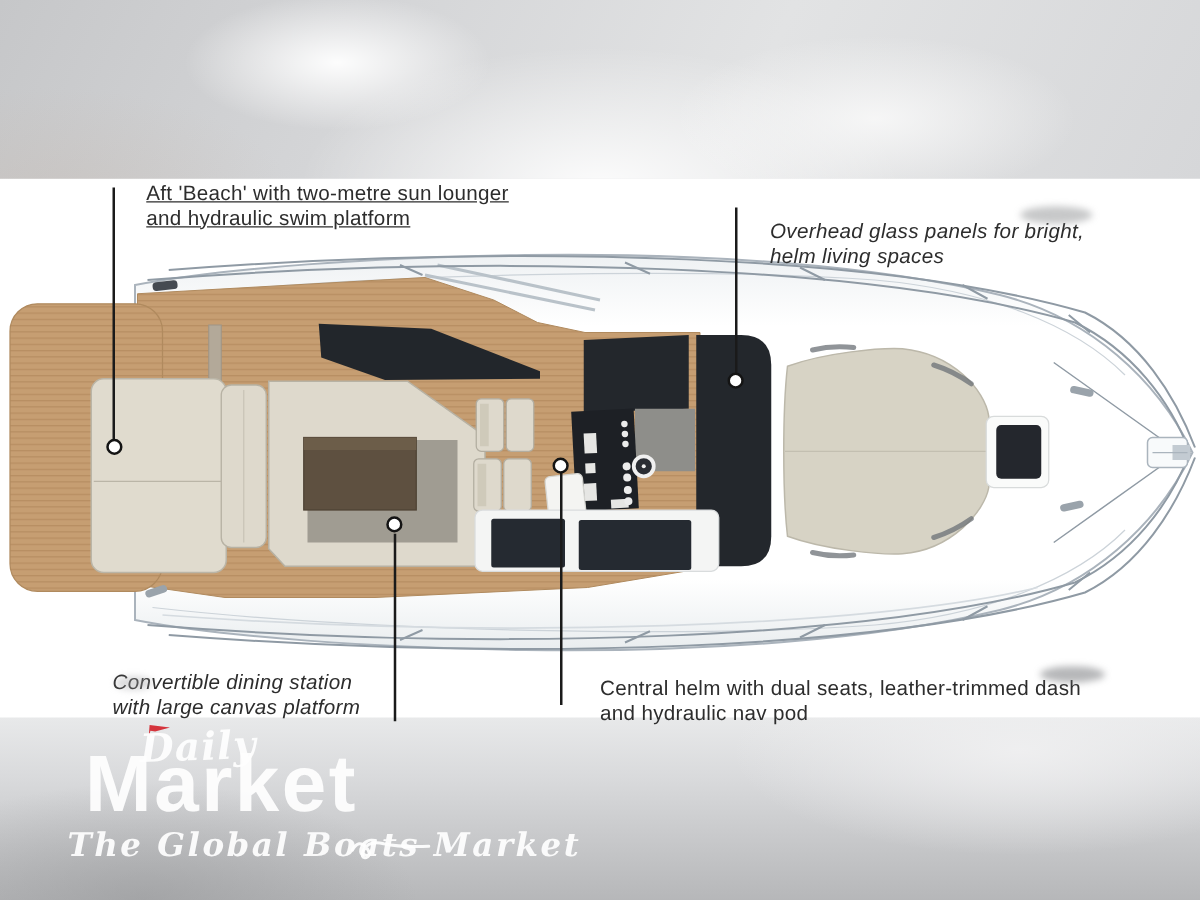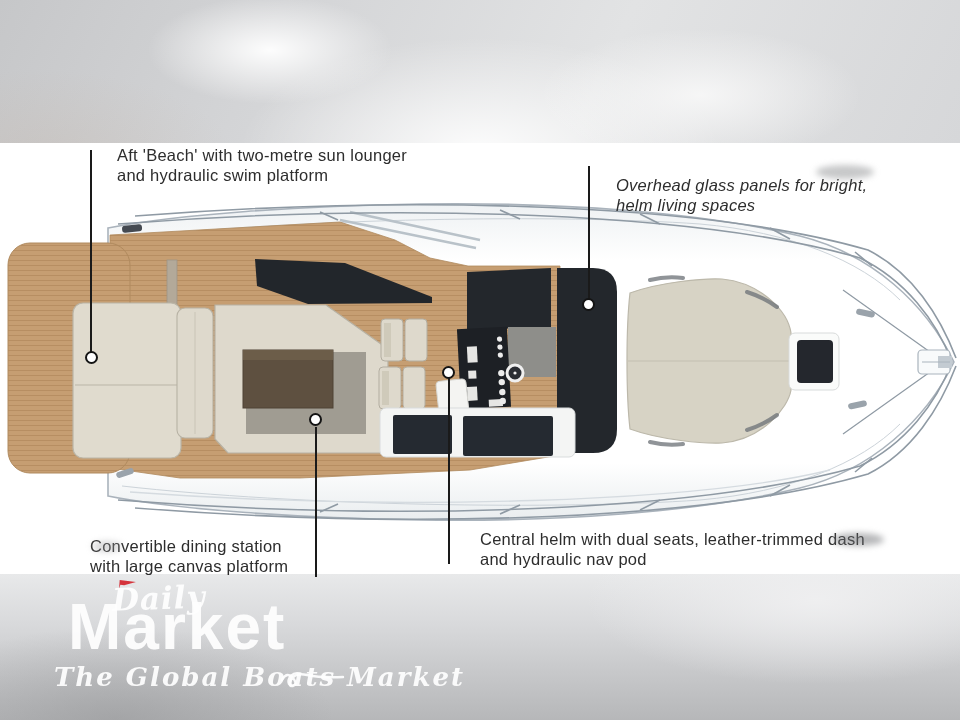--- a/index.html
+++ b/index.html
@@ -29,24 +29,24 @@
   .wm-boats{left:68px;top:16px;font:700 64px "Liberation Sans",sans-serif;letter-spacing:2px;}
   .wm-tagline{left:54px;top:88px;font:italic 600 26px "DejaVu Serif",serif;letter-spacing:2px;}
   .wm-flourish{position:absolute;left:278px;top:96px;opacity:.93;}
 
   
   .boat-svg{position:absolute;left:0;top:140px;}
 
   
   .label{position:absolute;color:#2d2d2d;font-size:16.5px;font-weight:500;
     line-height:19.5px;letter-spacing:.25px;white-space:nowrap;z-index:5;}
-  .lbl-aft{left:117px;top:146px;}
+  .lbl-aft{left:117px;top:146px;text-decoration:underline;}
   .lbl-glass{left:616px;top:176px;font-style:italic;}
-  .lbl-dining{left:90px;top:537px;}
-  .lbl-helm{left:480px;top:530px;}
+  .lbl-dining{left:90px;top:537px;font-style:italic;}
+  .lbl-helm{left:480px;top:542px;}
 
   .leader{position:absolute;width:2px;background:#1a1a1a;z-index:4;}
   .ld1{left:90px;top:150px;height:202px;}
   .ld2{left:588px;top:166px;height:134px;}
   .ld3{left:315px;top:427px;height:150px;}
   .ld4{left:448px;top:378px;height:186px;}
   .dot{position:absolute;width:9px;height:9px;border:2.5px solid #141414;border-radius:50%;
     background:#ffffff;z-index:5;}
   .dt1{left:85px;top:351px;}
   .dt2{left:582px;top:298px;}

